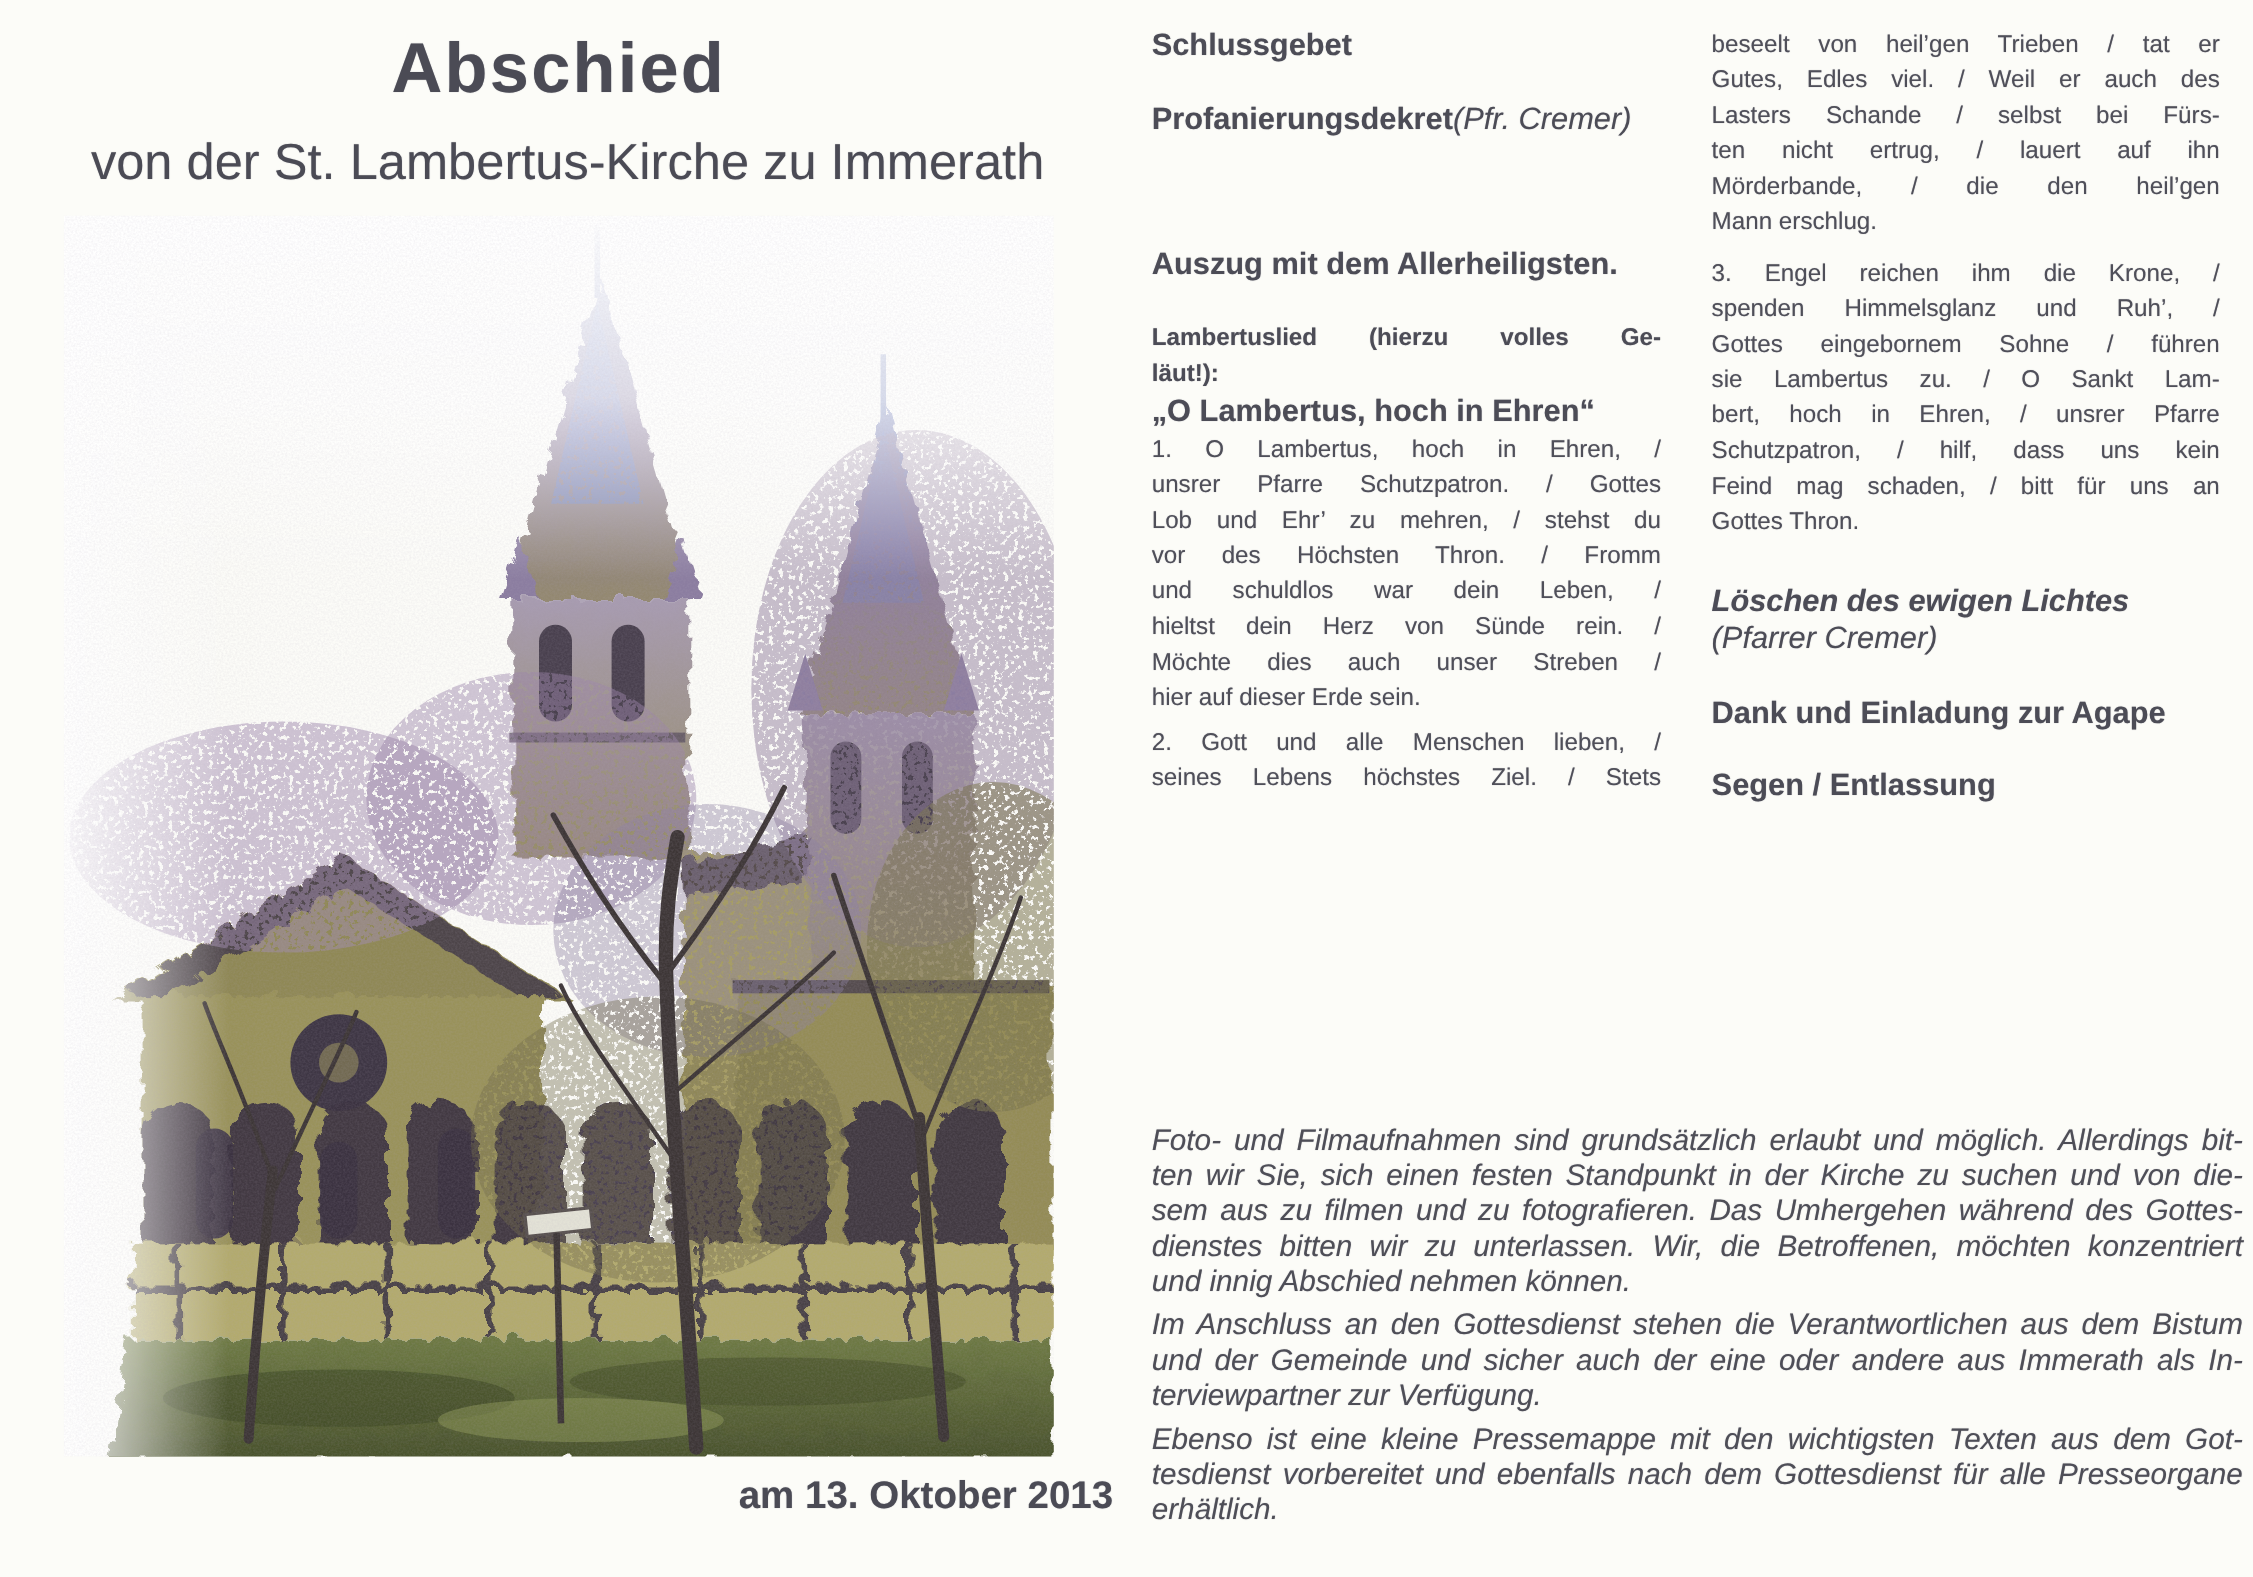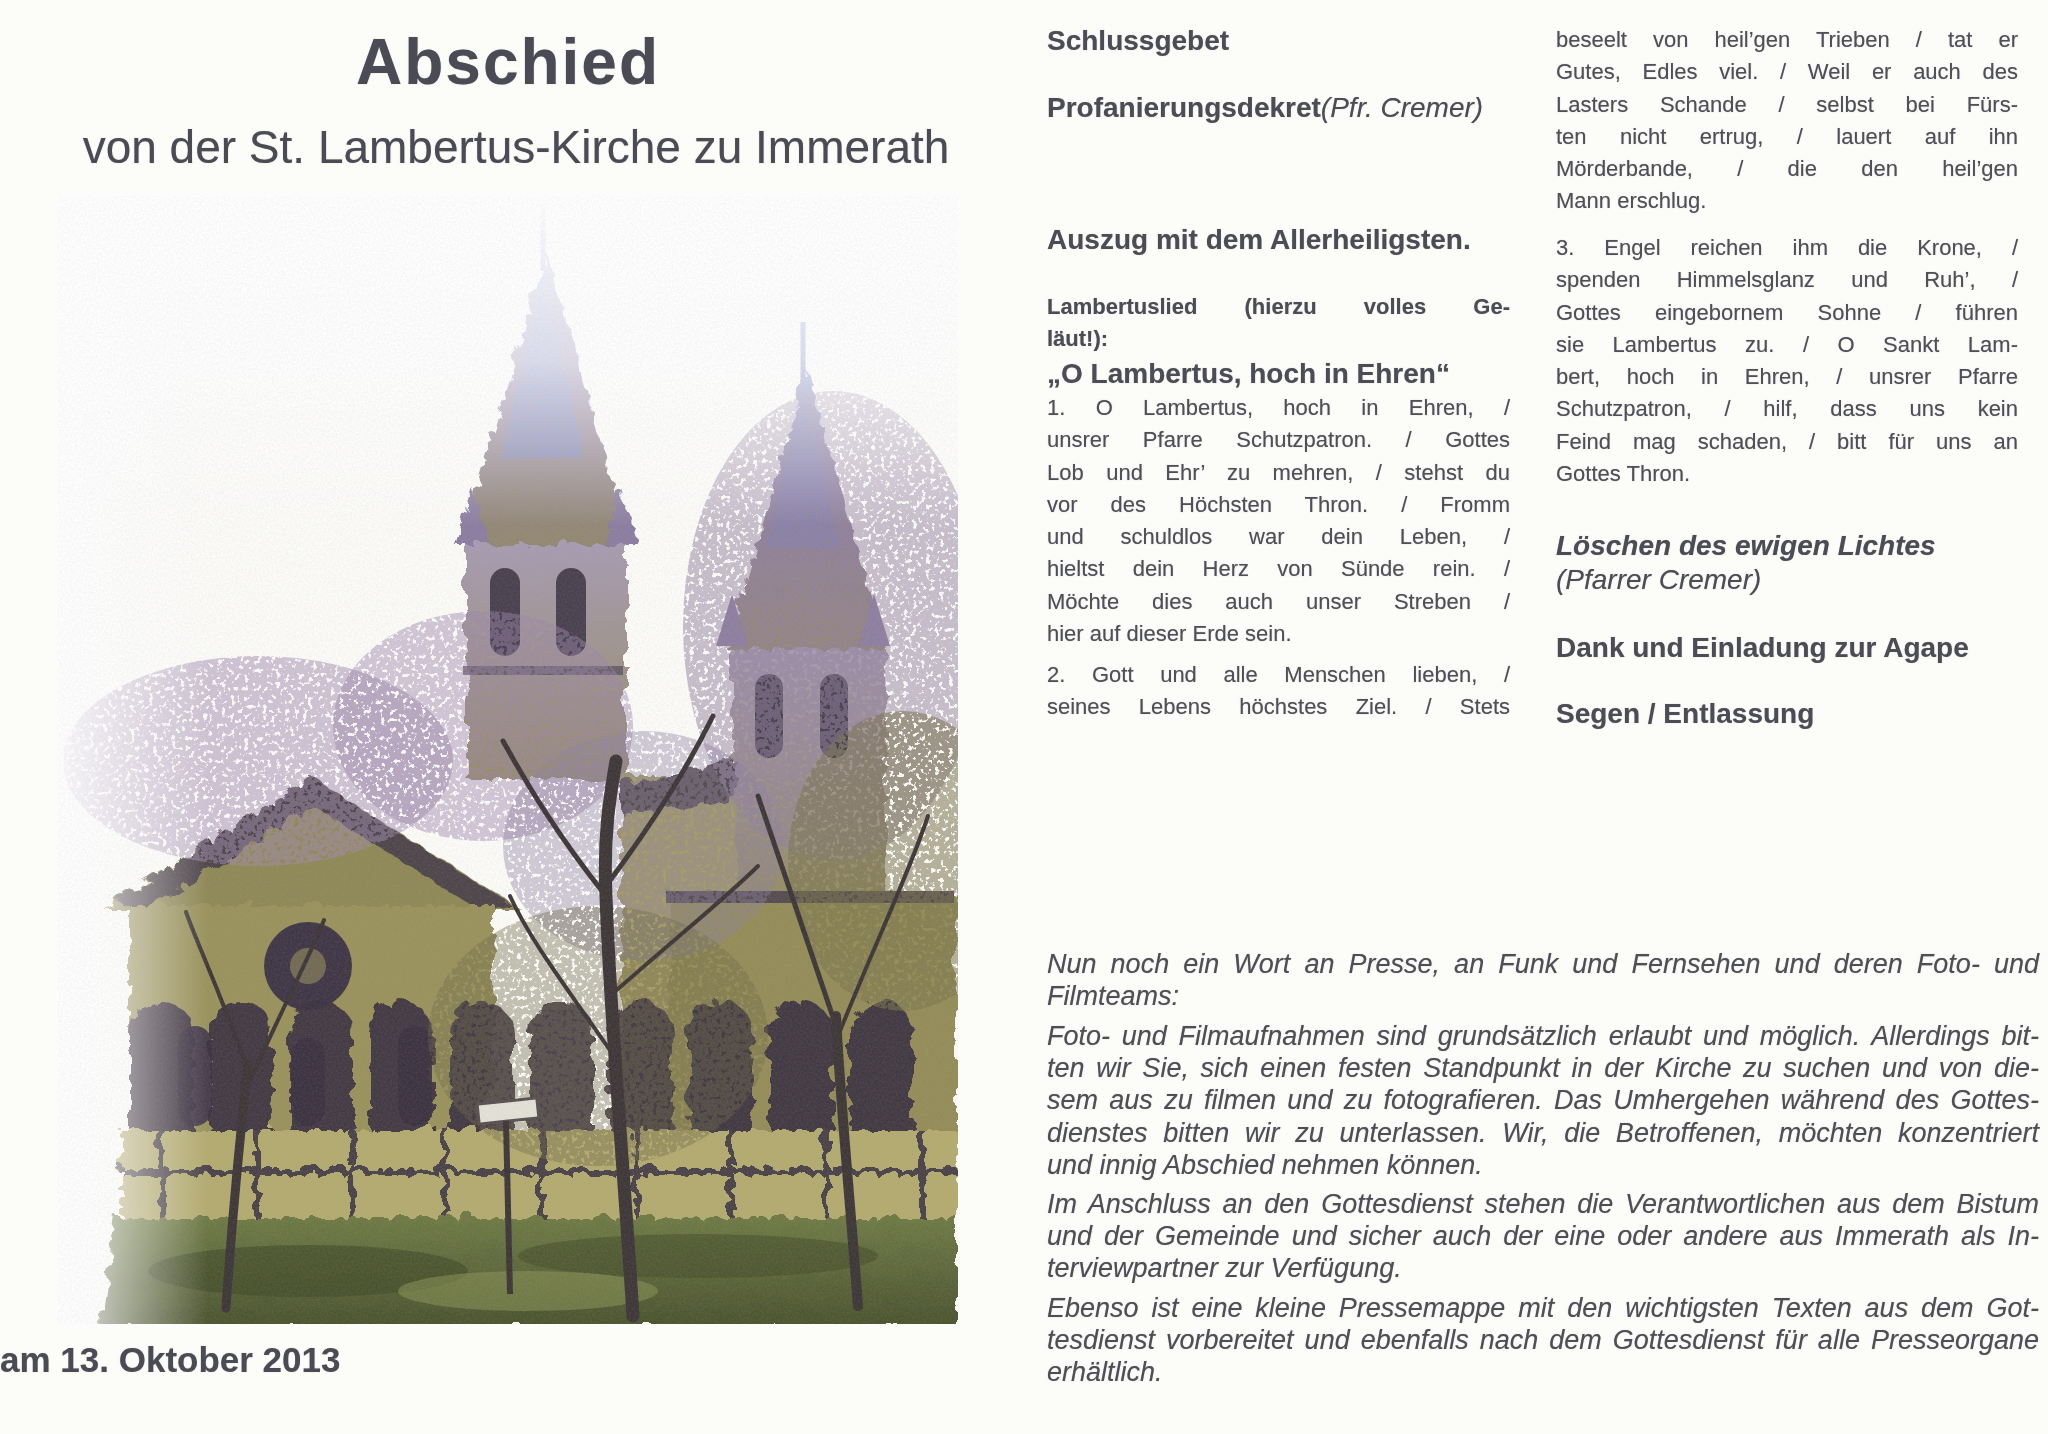--- a/index.html
+++ b/index.html
@@ -10,21 +10,21 @@
     color:#4f4f59;
   }
   .abs{position:absolute}
   .txt{text-shadow:0 0 1px rgba(80,80,95,.45)}
   
   #title{left:0;top:30px;width:1016px;text-align:center;
          font-size:64px;font-weight:700;letter-spacing:2px;color:#4b4b55;line-height:1}
   #subtitle{left:0;top:124px;width:1032px;text-align:center;
             font-size:46px;font-weight:400;color:#4b4b55;line-height:1}
   #photo{left:58px;top:196px;width:900px;height:1128px}
-  #caption{left:0;top:1342px;width:1012px;text-align:left;
+  #caption{left:0;top:1342px;width:1012px;text-align:right;
            font-size:35px;font-weight:700;color:#4b4b55;line-height:1}
   
   .svc{position:absolute;font-size:28px;line-height:33px;color:#4c4c56}
   .b{font-weight:700}
   .it{font-style:italic}
   .bi{font-weight:700;font-style:italic}
   .sp{}
   .colmid{left:1047px;width:463px}
   .colr{left:1556px;width:462px}
   #svc1{top:24px}#svc2{top:91px}#svc3{top:157px}#svc4{top:223px}
@@ -238,24 +238,20 @@
       <div class="ln">Schutzpatron, / hilf, dass uns kein</div>
       <div class="ln">Feind mag schaden, / bitt für uns an</div>
       <div class="ln last">Gottes Thron.</div>
     </div>
     <div class="svc bi txt" id="svcLL">Löschen des ewigen Lichtes</div>
     <div class="svc it txt" id="svcLLby">(Pfarrer Cremer)</div>
     <div class="svc b txt" id="svcDank">Dank und Einladung zur Agape</div>
     <div class="svc b txt" id="svcSegen">Segen / Entlassung</div>
   </div>
 
-  <div class="press txt" id="pp1">
-    <div class="ln">Nun noch ein Wort an Presse, an Funk und Fernsehen und deren Foto- und</div>
-    <div class="ln last">Filmteams:</div>
-  </div>
   <div class="press txt" id="pp3">
     <div class="ln">Im Anschluss an den Gottesdienst stehen die Verantwortlichen aus dem Bistum</div>
     <div class="ln">und der Gemeinde und sicher auch der eine oder andere aus Immerath als In-</div>
     <div class="ln last">terviewpartner zur Verfügung.</div>
   </div>
   <div class="press txt" id="pp2">
     <div class="ln">Foto- und Filmaufnahmen sind grundsätzlich erlaubt und möglich. Allerdings bit-</div>
     <div class="ln">ten wir Sie, sich einen festen Standpunkt in der Kirche zu suchen und von die-</div>
     <div class="ln">sem aus zu filmen und zu fotografieren. Das Umhergehen während des Gottes-</div>
     <div class="ln">dienstes bitten wir zu unterlassen. Wir, die Betroffenen, möchten konzentriert</div>

